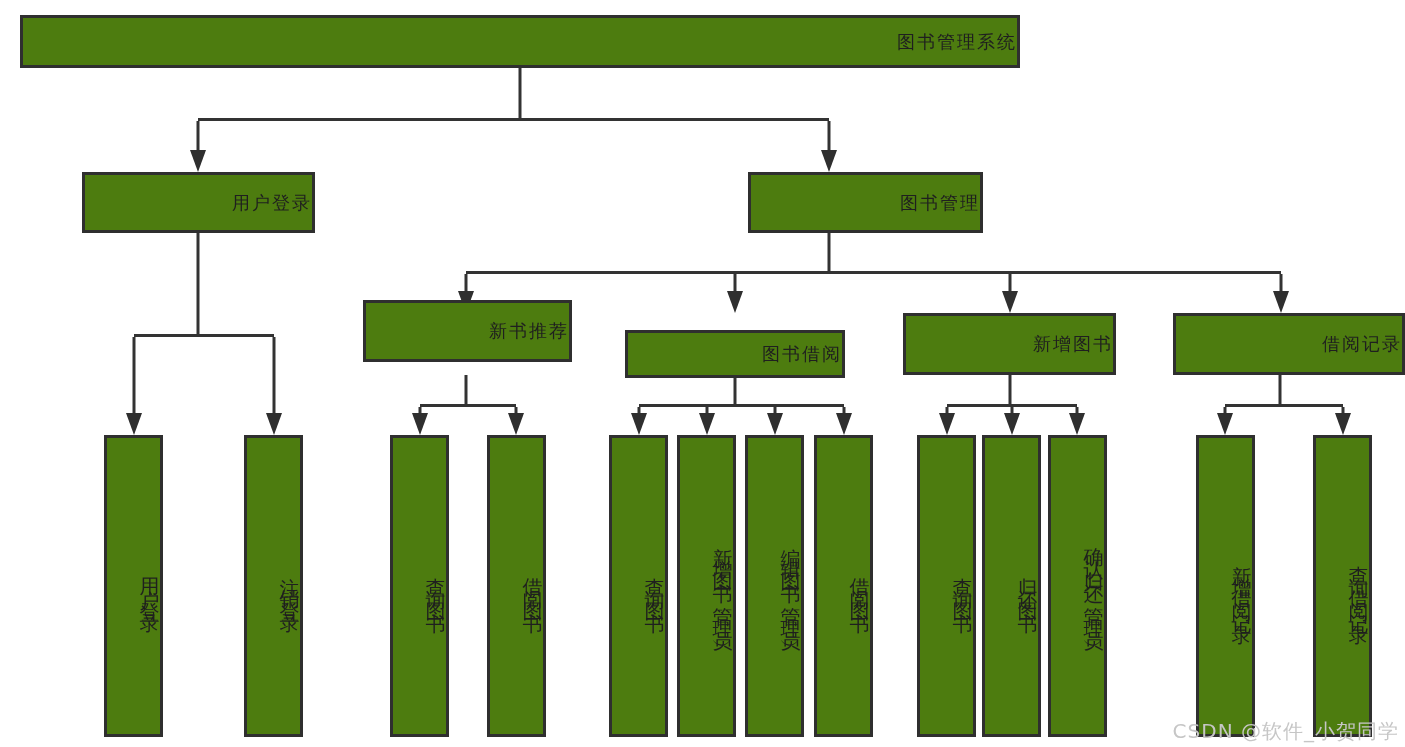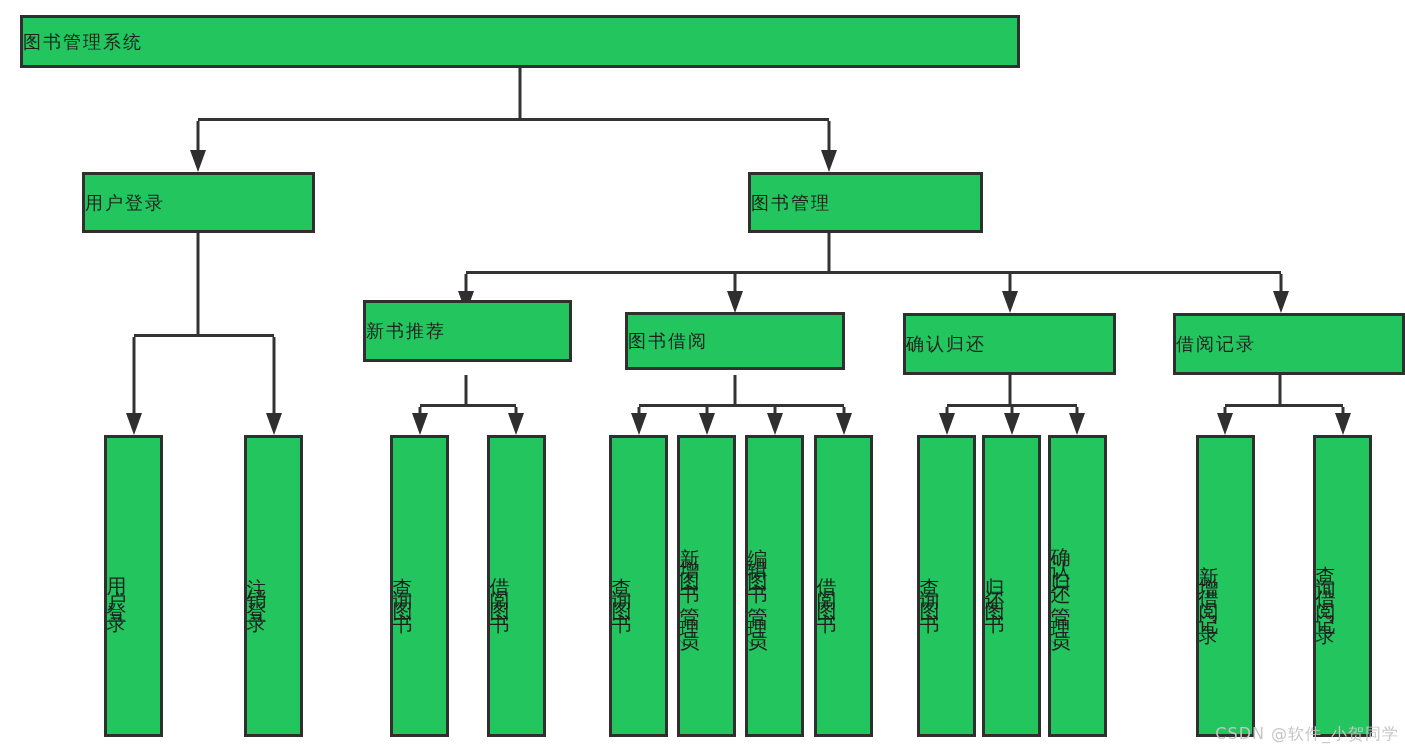--- a/index.html
+++ b/index.html
@@ -1,24 +1,24 @@
 <!DOCTYPE html>
 <html><head>
 <meta charset="utf-8">
 <style>
   html,body{margin:0;padding:0;background:#ffffff;}
   body{width:1405px;height:747px;font-family:"DejaVu Sans",sans-serif;}
   .stage{position:relative;width:1405px;height:747px;background:#fff;overflow:hidden;}
   svg.connectors{position:absolute;left:0;top:0;width:1405px;height:747px;z-index:1;}
-  .node{position:absolute;box-sizing:border-box;background:#22c55e;border:3px solid #2f2f2f;
-        display:flex;align-items:center;justify-content:flex-start;color:#1f1f1f;z-index:2;}
+  .node{position:absolute;box-sizing:border-box;background:#4d7c0f;border:3px solid #2f2f2f;
+        display:flex;align-items:center;justify-content:flex-end;color:#1f1f1f;z-index:2;}
   .node.h span{font-size:18px;letter-spacing:2px;white-space:nowrap;}
   .node.v span{writing-mode:vertical-rl;text-orientation:mixed;font-size:20px;
                letter-spacing:12px;line-height:1;}
-  .watermark{position:absolute;right:6px;bottom:2px;font-size:16px;color:#c6c6c6;
+  .watermark{position:absolute;right:6px;bottom:2px;font-size:20px;color:#c6c6c6;
              z-index:3;letter-spacing:1px;}
 </style>
 </head>
 <body>
 
 <div class="stage">
 
   <svg class="connectors" viewBox="0 0 1405 747" xmlns="http://www.w3.org/2000/svg">
     <g stroke="#333333" stroke-width="3" fill="#2f2f2f">
 
@@ -104,25 +104,25 @@
   <div class="node h" style="left:82px;top:172px;width:233px;height:61px">
     <span>用户登录</span>
   </div>
   <div class="node h" style="left:748px;top:172px;width:235px;height:61px">
     <span>图书管理</span>
   </div>
 
   <div class="node h" style="left:363px;top:300px;width:209px;height:62px">
     <span>新书推荐</span>
   </div>
-  <div class="node h" style="left:625px;top:312px;width:220px;height:58px">
+  <div class="node h" style="left:625px;top:330px;width:220px;height:48px">
     <span>图书借阅</span>
   </div>
   <div class="node h" style="left:903px;top:313px;width:213px;height:62px">
-    <span>确认归还</span>
+    <span>新增图书</span>
   </div>
   <div class="node h" style="left:1173px;top:313px;width:232px;height:62px">
     <span>借阅记录</span>
   </div>
 
   <div class="node v" style="left:104px;top:435px;width:59px;height:302px">
     <span>用户登录</span>
   </div>
   <div class="node v" style="left:244px;top:435px;width:59px;height:302px">
     <span>注销登录</span>

